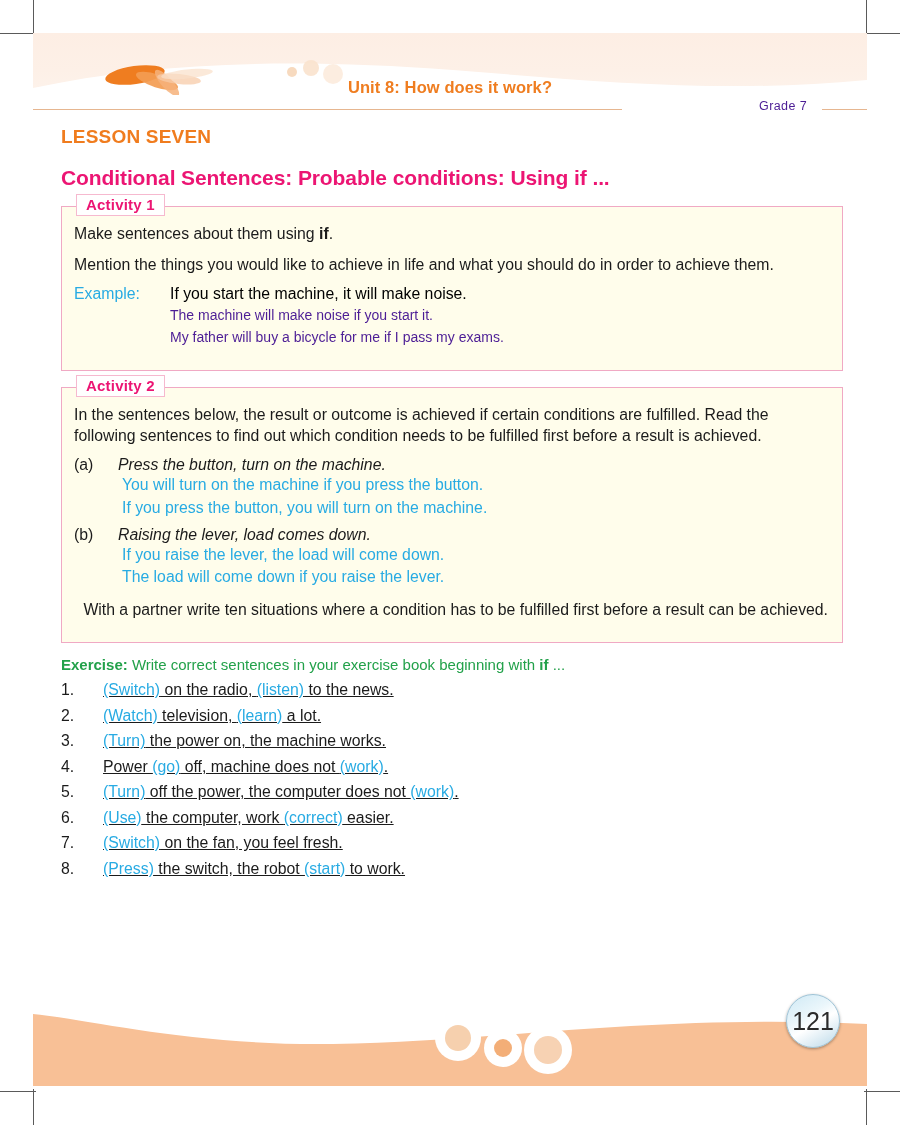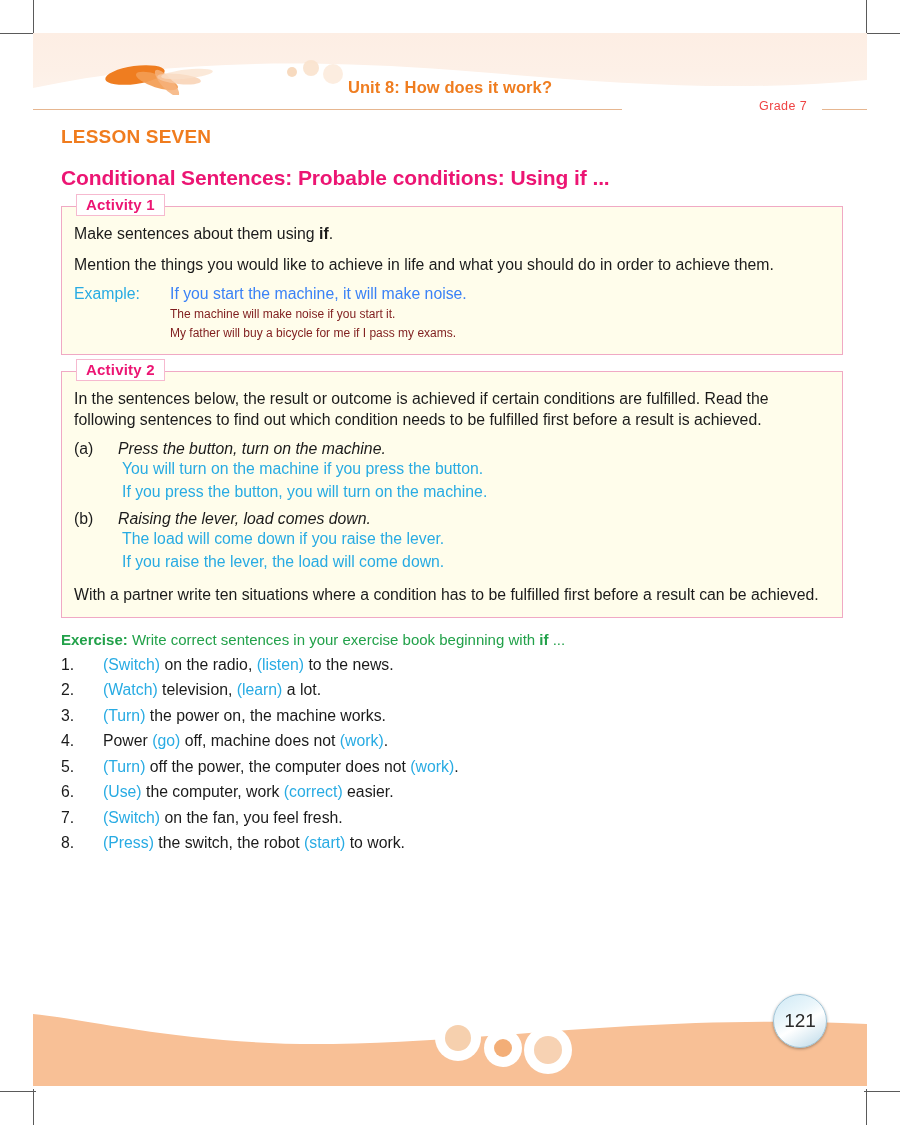--- a/index.html
+++ b/index.html
@@ -73,21 +73,21 @@
     height: 1px;
     background: #e6b690;
   }
   .rule-left { left: 0; right: 245px; }
   .rule-right { right: 0; width: 45px; }
   .grade {
     position: absolute;
     right: 52px;
     top: 0px;
     font-size: 12.5px;
-    color: #ef4444;
+    color: #4c1d95;
     letter-spacing: .4px;
     background: #ffffff;
     padding: 0 8px;
     text-align: right;
   }
 
   
   .content {
     position: absolute;
     left: 0; right: 0;
@@ -109,21 +109,21 @@
     margin: 0 0 11px 0;
     letter-spacing: -.1px;
   }
 
   
   .activity {
     position: relative;
     border: 1px solid #f0a9c4;
     background: #fffdeb;
     margin: 16px 0 11px 0;
-    padding: 16px 14px 10px 12px;
+    padding: 16px 14px 20px 12px;
   }
   .activity-label {
     position: absolute;
     top: -13px;
     left: 14px;
     background: #ffffff;
     border: 1px solid #f6b9cf;
     padding: 1px 9px 2px 9px;
     font-size: 15px;
     font-weight: bold;
@@ -154,24 +154,24 @@
   .example-row {
     display: flex;
     margin: 0 0 3px 0;
   }
   .example-label {
     color: #28abe3;
     font-size: 15.8px;
     width: 96px;
     flex: 0 0 96px;
   }
-  .example-text { font-size: 15.8px; color: #3b82f6; }
+  .example-text { font-size: 15.8px; color: #000000; }
   .example-extra {
-    font-size: 12px;
-    color: #7f1d1d;
+    font-size: 14px;
+    color: #4c1d95;
     margin: 0 0 2px 96px;
     line-height: 1.42;
   }
 
   .item-row { display: flex; margin-top: 2px; }
   .item-marker {
     flex: 0 0 44px;
     font-size: 15.8px;
     color: #1b1b1b;
   }
@@ -190,43 +190,43 @@
     margin: 13px 0 8px 0;
   }
   .exercise-head .lead { font-weight: bold; }
 
   .ex-row { display: flex; margin-bottom: 7.5px; }
   .ex-num {
     flex: 0 0 42px;
     font-size: 15.8px;
     color: #1b1b1b;
   }
-  .ex-text { font-size: 15.8px; color: #1b1b1b; }
+  .ex-text { font-size: 15.8px; color: #1b1b1b; text-decoration: underline; }
 
   
   .footer {
     position: absolute;
     left: 0; right: 0; bottom: 0;
     height: 96px;
   }
   .footer-badge {
     position: absolute;
-    right: 40px;
+    right: 27px;
     bottom: 38px;
     width: 52px;
     height: 52px;
     border-radius: 50%;
     background:
       linear-gradient(150deg, #cfe9f5 0%, #eaf6fb 38%, #ffffff 55%, #b9d8e8 100%);
     border: 1px solid #9ec3d6;
     box-shadow: 0 1px 3px rgba(0,0,0,.35);
     display: flex;
     align-items: center;
     justify-content: center;
-    font-size: 19px;
+    font-size: 25px;
     color: #2b2b2b;
     z-index: 3;
   }
 </style>
 </head>
 <body>
 
 <div class="crop crop-v" style="left:33px; top:0;"></div>
 <div class="crop crop-h" style="left:0; top:33px;"></div>
 <div class="crop crop-v" style="left:866px; top:0;"></div>
@@ -302,25 +302,25 @@
         </div>
         <div class="item-sub">You will turn on the machine if you press the button.</div>
         <div class="item-sub">If you press the button, you will turn on the machine.</div>
       </div>
 
       <div style="margin-top:6px;">
         <div class="item-row">
           <div class="item-marker">(b)</div>
           <div class="item-main">Raising the lever, load comes down.</div>
         </div>
+        <div class="item-sub">If you raise the lever, the load will come down.</div>
         <div class="item-sub">The load will come down if you raise the lever.</div>
-        <div class="item-sub">If you raise the lever, the load will come down.</div>
-      </div>
-
-      <div class="p" style="margin-top:10px;">With a partner write ten situations where a condition has to be fulfilled first before a result can be achieved.</div>
+      </div>
+
+      <div class="p" style="margin-top:10px;text-align:right;">With a partner write ten situations where a condition has to be fulfilled first before a result can be achieved.</div>
     </div>
 
     <div class="exercise-head">
       <span class="lead">Exercise:</span><span> Write correct sentences in your exercise book beginning with </span><span class="b">if</span><span> ...</span>
     </div>
 
     <div id="exercise-list">
         <div class="ex-row">
           <div class="ex-num">1.</div>
           <div class="ex-text"><span class="blue">(Switch)</span><span> on the radio, </span><span class="blue">(listen)</span><span> to the news.</span></div>

